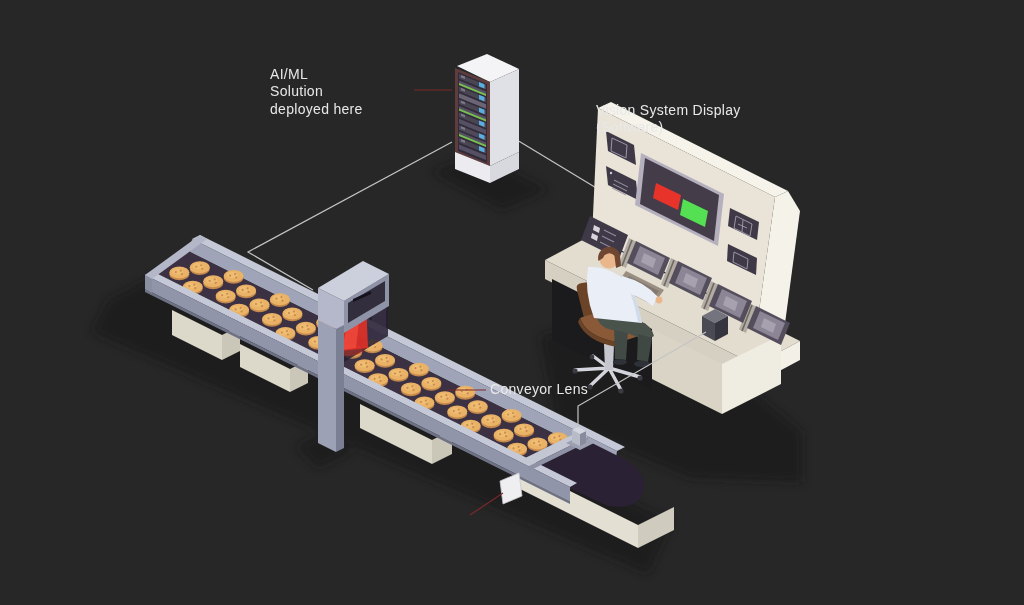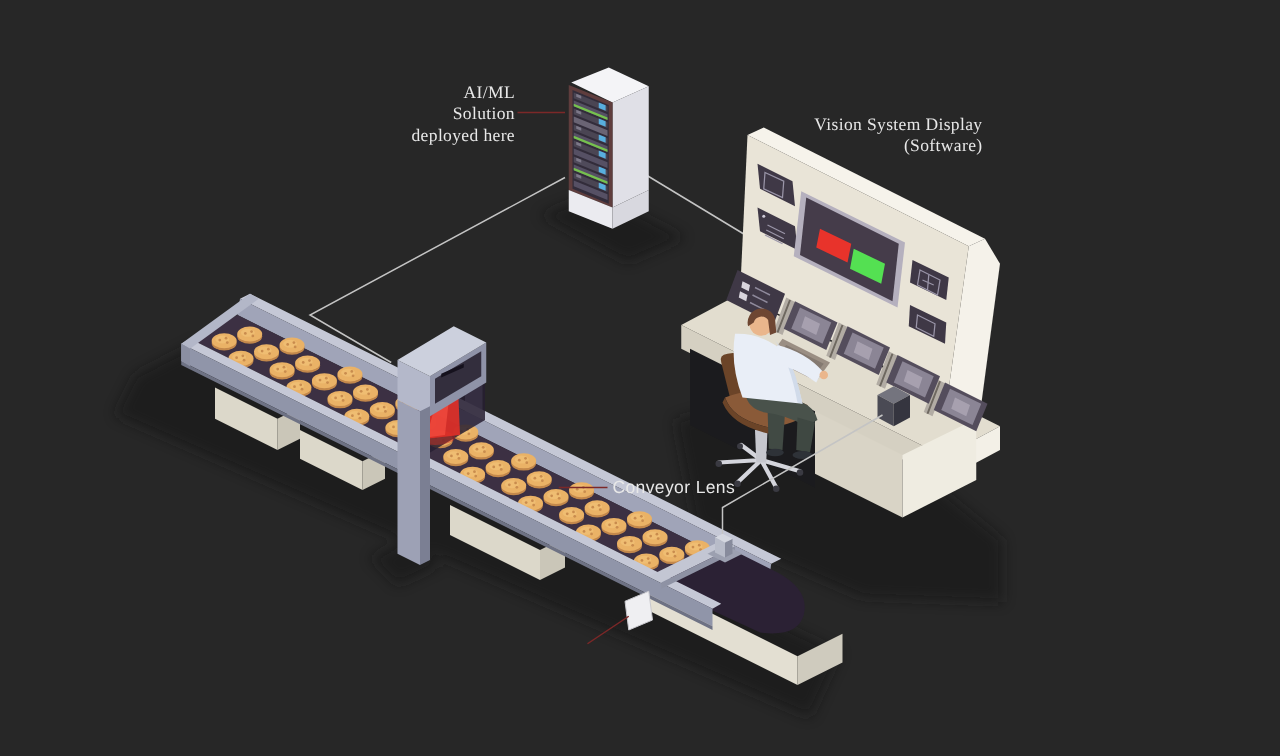--- a/index.html
+++ b/index.html
@@ -1,21 +1,21 @@
 <!DOCTYPE html>
 <html><head>
 <meta charset="utf-8">
 <style>
   html,body{margin:0;padding:0;background:#272727;}
   .stage{position:relative;width:1024px;height:605px;background:#272727;overflow:hidden;
          font-family:"Liberation Sans",sans-serif;}
   .stage svg{position:absolute;left:0;top:0;}
   .lbl{position:absolute;color:#e8e8e8;font-size:14px;line-height:1.24;letter-spacing:.3px;
        white-space:pre-line;font-weight:500;}
-  .lbl.r{text-align:right;font-family:Liberation Serif, serif;}
+  .lbl.r{text-align:left;}
   .lbl.c{text-align:center;}
 </style>
 </head>
 <body>
 
 <div class="stage">
 <svg width="1024" height="605" viewBox="0 0 1024 605">
   <defs>
     <filter id="soft" x="-30%" y="-30%" width="160%" height="160%">
       <feGaussianBlur stdDeviation="5"></feGaussianBlur>
@@ -563,16 +563,16 @@
   <g fill="none" stroke-width="1.2">
     <path d="M 414 90 L 452 90" stroke="#7c2828"></path>
     <path d="M 447 390 L 486 390" stroke="#7c2828"></path>
     <path d="M 470 515 L 503 493" stroke="#7c2828"></path>
   </g>
 </svg>
 
 <div class="lbl r" style="left:270px;top:66px;width:142px;">AI/ML
 Solution
 deployed here</div>
-<div class="lbl r" style="left:596px;top:92px;width:190px;">Vision System Display
+<div class="lbl r" style="left:596px;top:102px;width:190px;">Vision System Display
 (Software)</div>
 <div class="lbl" style="left:490px;top:381px;width:130px;">Conveyor Lens</div>
 </div>
 
 </body></html>

